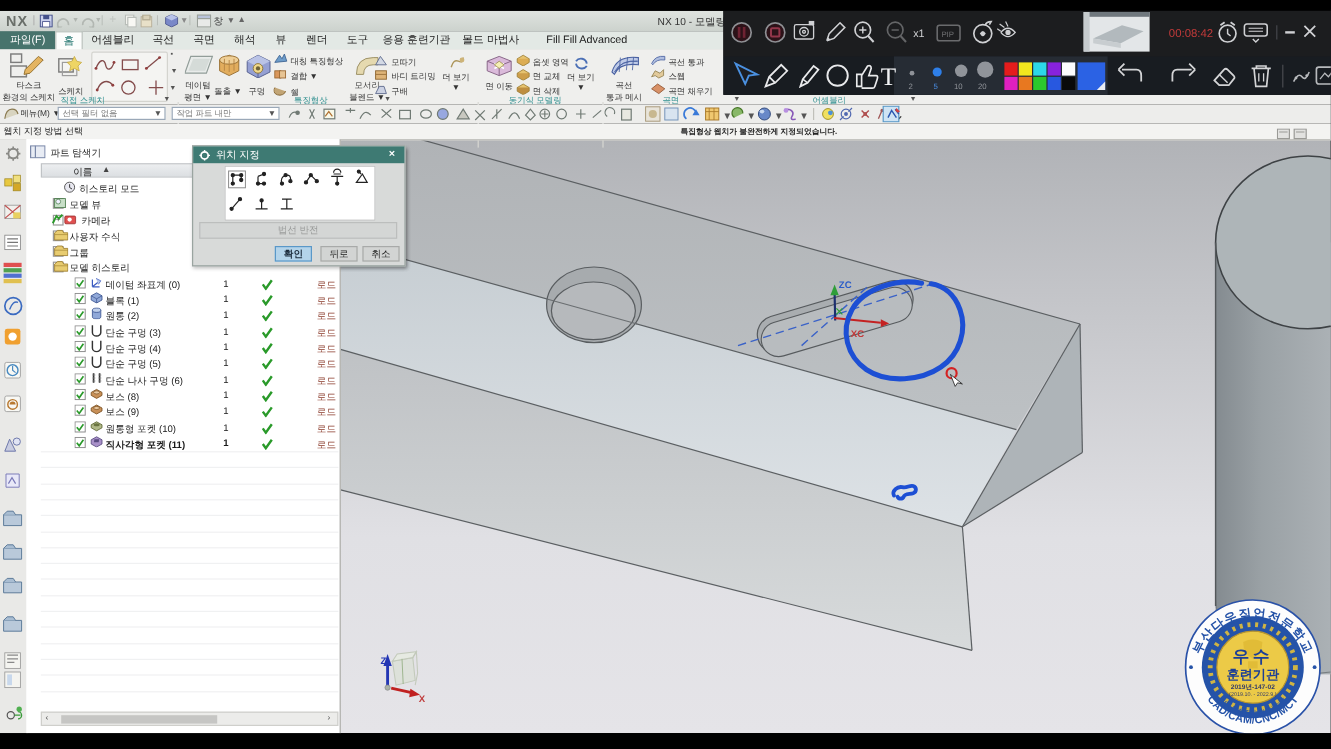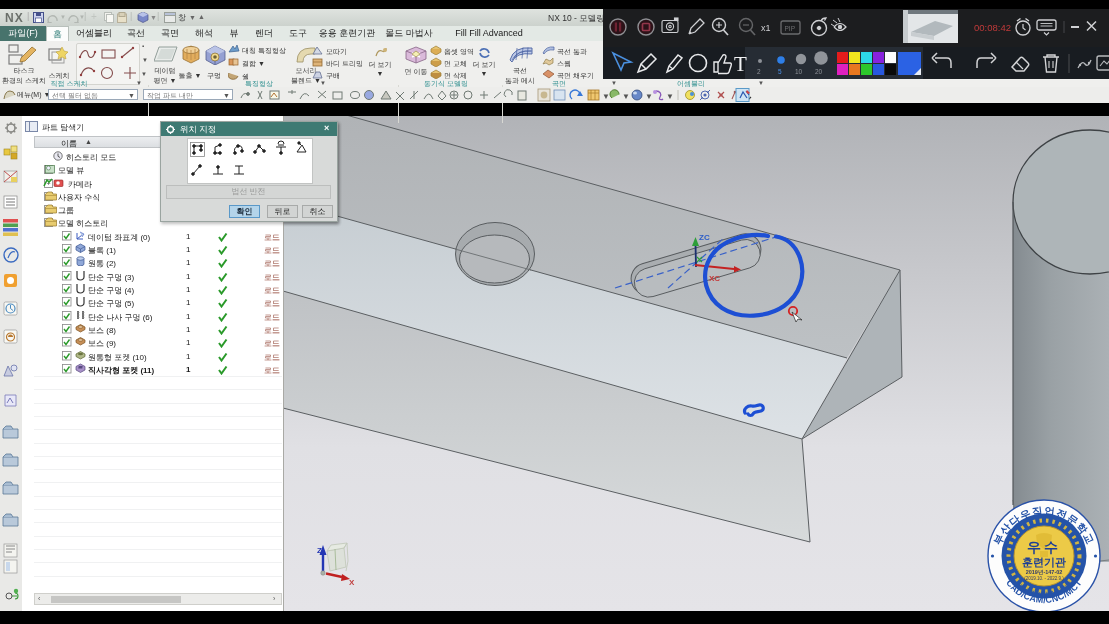--- a/index.html
+++ b/index.html
@@ -382,20 +382,30 @@
           <circle cx="51" cy="4" r="1.3" fill="#a05858"></circle>
    <path d="M64,3 v8 m-3,-2 l3,3 3,-3" fill="none" stroke="#333" stroke-width="1.1"></path>
   </g>
   <rect x="498" y="0.5" width="13" height="13" fill="#cfe4f4" stroke="#5a9ac8" stroke-width="1"></rect>
   <g transform="translate(500,1)">
           <path d="M2,9 l3,-6 4,6 m-1,-7 l3,4" stroke="#2a58b0" stroke-width="1.2" fill="none"></path>
           <polygon points="9,1 12,4 10,5 8,3" fill="#d04040"></polygon>
         </g>
  </svg>
 </div>
+<div class="abs" id="msgbar">
+ <span class="abs" style="left:3px;top:2px">웹치 지정 방법 선택</span>
+ <span class="abs" style="left:567px;top:2.5px;font-weight:bold;font-size:6.5px">특집형상 웹치가 불완전하게 지정되었습니다.</span>
+ <span class="abs" style="left:1064px;top:4px"><svg width="26" height="10">
+          <rect x="0.5" y="0.5" width="10" height="8" fill="#e2e2e0" stroke="#9a9a96"></rect>
+          <rect x="14.5" y="0.5" width="10" height="8" fill="#e2e2e0" stroke="#9a9a96"></rect>
+          <line x1="2" y1="3" x2="9" y2="3" stroke="#9a9a96"></line>
+          <line x1="16" y1="3" x2="23" y2="3" stroke="#9a9a96"></line>
+        </svg></span>
+</div>
 <div class="abs" id="leftstrip">
  <svg width="22" height="495">
   <g font-size="11" text-anchor="middle">
   <g transform="translate(5,6)">
             <circle cx="6" cy="6" r="4" fill="none" stroke="#8a8a86" stroke-width="1.6"></circle>
             <g stroke="#8a8a86" stroke-width="1.4">
               <line x1="6" y1="0" x2="6" y2="2.5"></line>
               <line x1="6" y1="9.5" x2="6" y2="12"></line>
               <line x1="0" y1="6" x2="2.5" y2="6"></line>
               <line x1="9.5" y1="6" x2="12" y2="6"></line>

